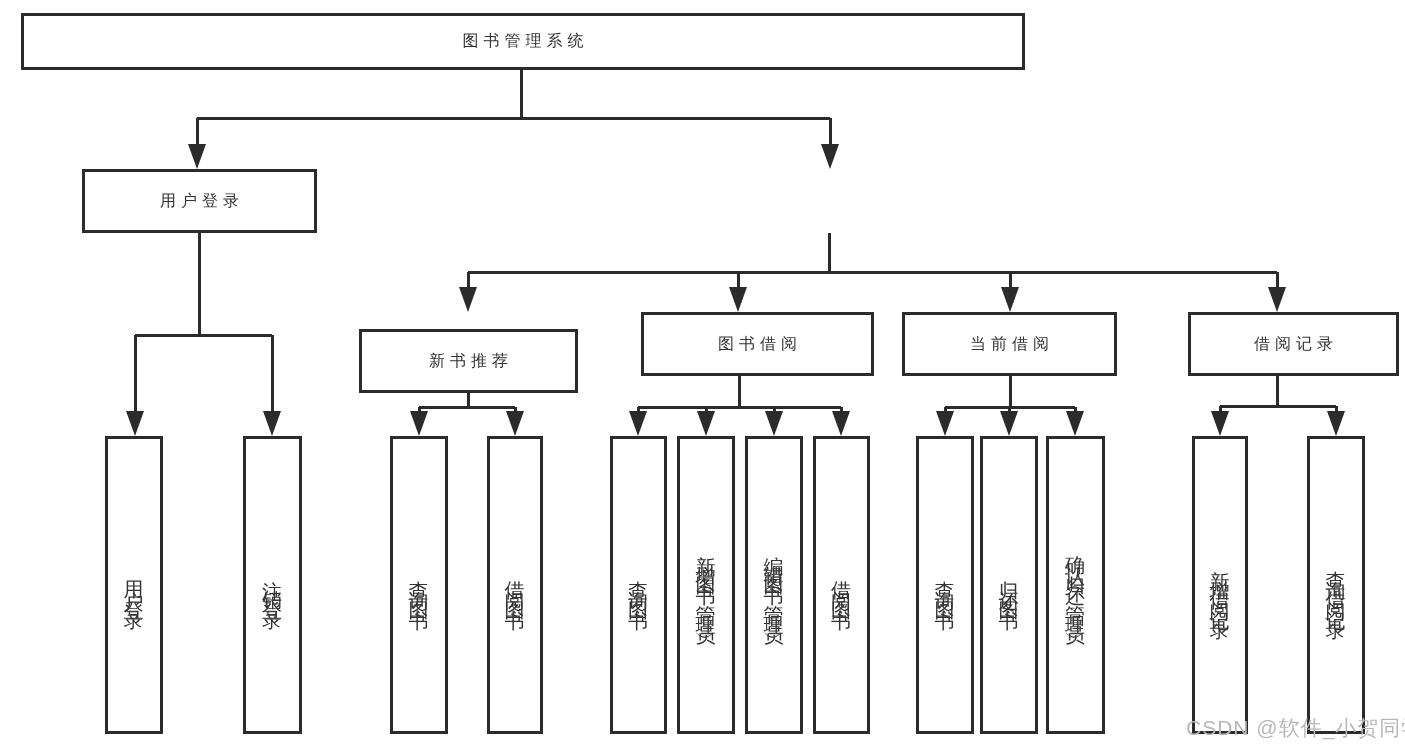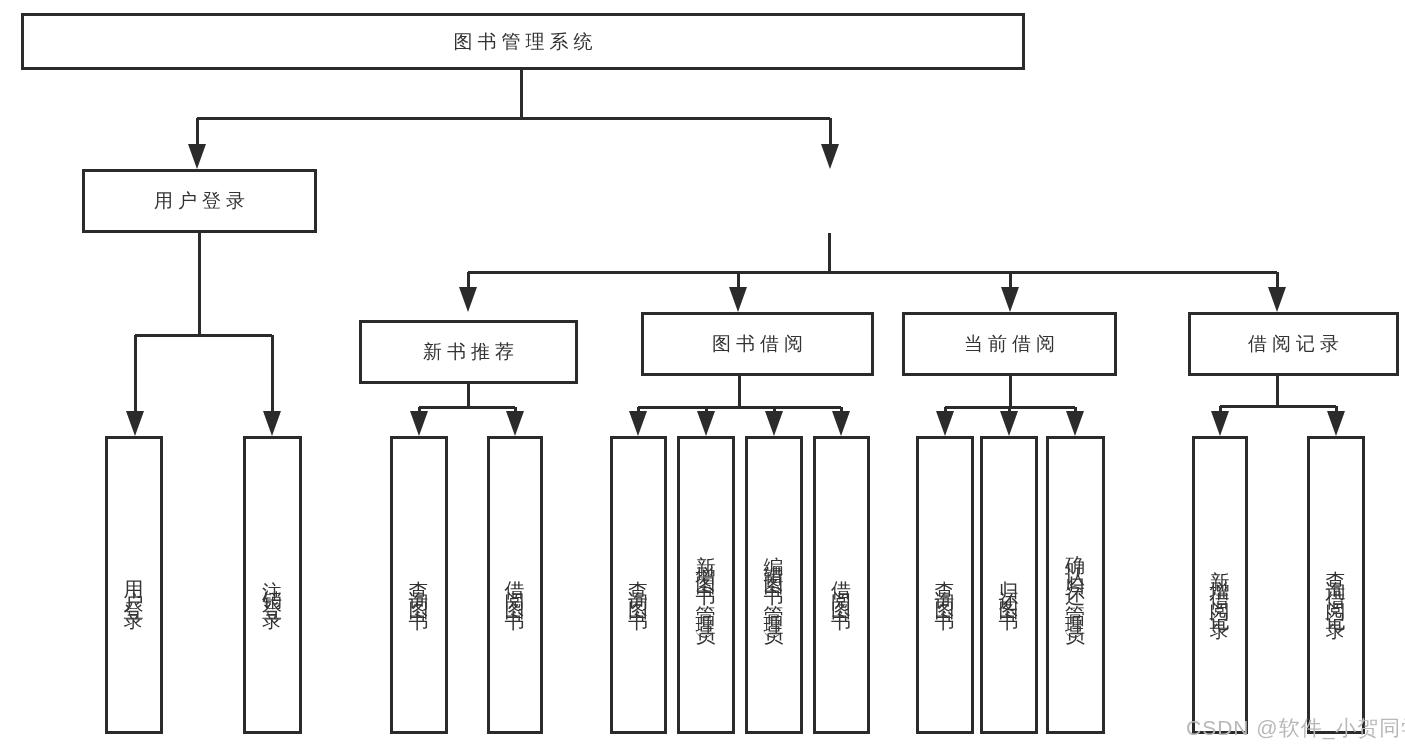--- a/index.html
+++ b/index.html
@@ -15,21 +15,21 @@
     position:absolute;
     box-sizing:border-box;
     border:3px solid #2b2b2b;
     background:#ffffff;
     display:flex;
     align-items:center;
     justify-content:center;
     color:#333333;
   }
   .box.h span{
-    font-size:19px;
+    font-size:16px;
     letter-spacing:5px;
     text-indent:5px;
     white-space:nowrap;
     color:#333333;
     text-align:right;
   }
   .box.v .vtext{
     writing-mode:vertical-rl;
     text-orientation:mixed;
     font-size:20px;
@@ -88,21 +88,21 @@
   </svg>
 
   <div class="box h" style="left:21px;top:13px;width:1004px;height:57px">
     <span>图书管理系统</span>
   </div>
 
   <div class="box h" style="left:82px;top:169px;width:235px;height:64px">
     <span>用户登录</span>
   </div>
 
-  <div class="box h" style="left:359px;top:320px;width:219px;height:64px">
+  <div class="box h" style="left:359px;top:329px;width:219px;height:64px">
     <span>新书推荐</span>
   </div>
   <div class="box h" style="left:641px;top:312px;width:233px;height:64px">
     <span>图书借阅</span>
   </div>
   <div class="box h" style="left:902px;top:312px;width:215px;height:64px">
     <span>当前借阅</span>
   </div>
   <div class="box h" style="left:1188px;top:312px;width:211px;height:64px">
     <span>借阅记录</span>

